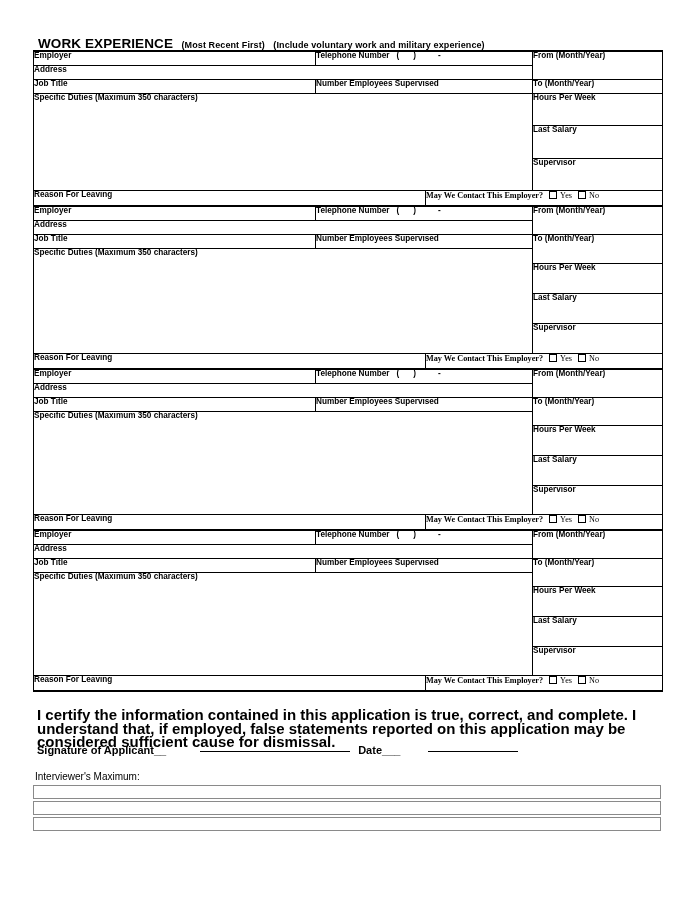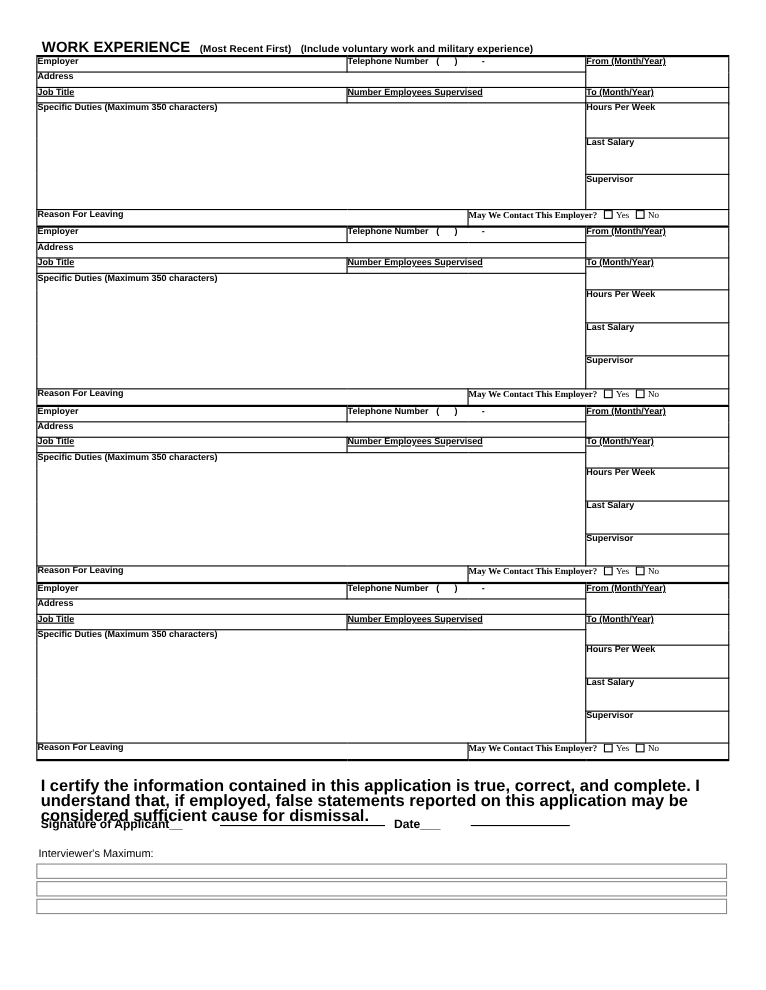--- a/index.html
+++ b/index.html
@@ -70,29 +70,29 @@
 
   .blk-top td {
     border-top: 2px solid #000000;
   }
   .blk-bottom td {
     border-bottom: 2px solid #000000;
   }
 
   tr.r-employer td { height: 13px; }
   tr.r-address  td { height: 13px; }
-  tr.r-jobtitle td { height: 13px; text-decoration: underline; }
+  tr.r-jobtitle td { height: 13px; }
   tr.r-reason   td { height: 14px; }
 
   .duties-cell-1 { height: 96px; }
   .duties-cell-2 { height: 96px; }
   .duties-cell-3 { height: 94px; }
   .duties-cell-4 { height: 94px; }
 
-  .side-cell { height: 13px; text-decoration: underline; }
+  .side-cell { height: 13px; }
   .side-tall-1 { height: 28px; }
   .paren-open { margin-left: 7px; }
   .paren-close { margin-left: 14px; }
   .dash { margin-left: 22px; }
 
   
   .contact-cell {
     white-space: nowrap;
     padding: 2px 0 0 6px;
     font-family: Liberation Serif, serif;

